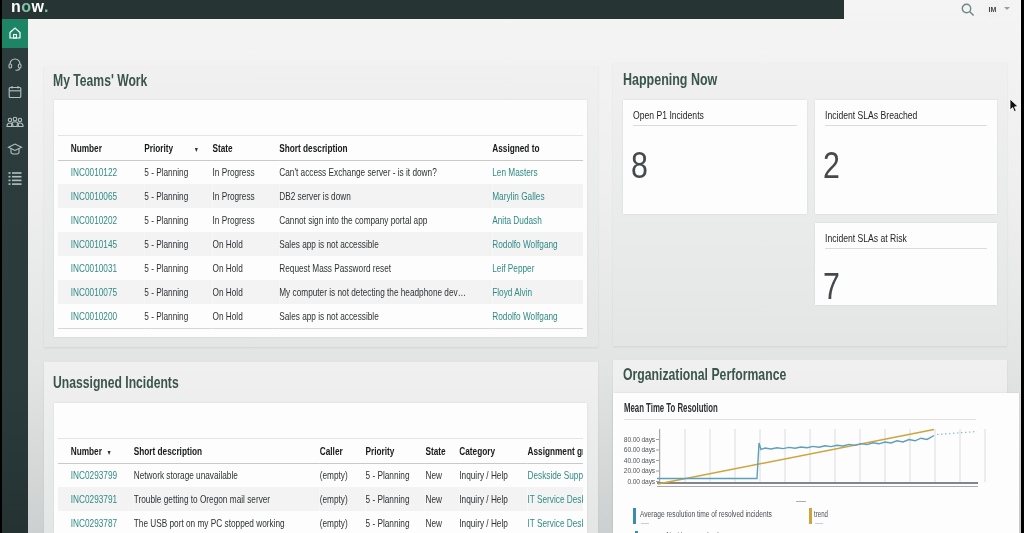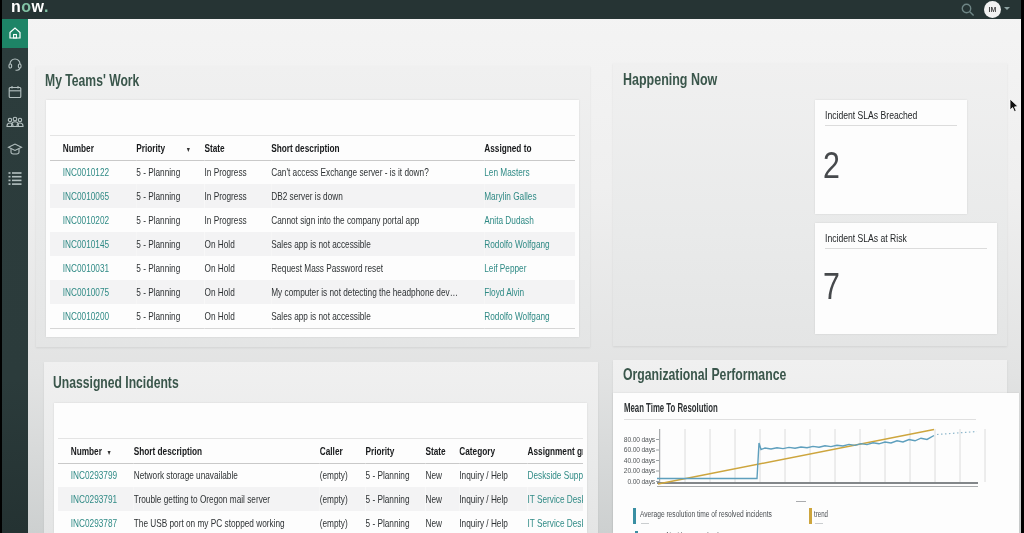--- a/index.html
+++ b/index.html
@@ -1,19 +1,19 @@
 <!DOCTYPE html>
 <html><head>
 <meta charset="utf-8">
 <style>
   * { margin:0; padding:0; box-sizing:border-box; }
   html,body { width:1024px; height:533px; overflow:hidden; background:#000; font-family:"Liberation Sans", sans-serif; }
   #screen { position:absolute; left:2px; top:0; width:1019px; height:533px; overflow:hidden;
     background:linear-gradient(180deg,#f4f4f4 0%,#efefef 35%,#e2e3e3 70%,#cdd0d0 100%); }
-  #topbar { position:absolute; left:0; top:0; width:1019px; height:19px; background:#263434; z-index:5; }
+  #topbar { position:absolute; left:0; top:0; width:842px; height:19px; background:#263434; z-index:5; }
   .logo { position:absolute; left:9px; top:-2px; font-size:16px; font-weight:bold; color:#fff; letter-spacing:0.5px; }
   .logo .o { color:#82c3a5; }
   #sidebar { position:absolute; left:0; top:19px; width:26px; height:514px; background:linear-gradient(180deg,#2c3c3c 0%,#2b3b3b 70%,#243232 100%); z-index:4; }
   #homebox { position:absolute; left:0; top:0; width:26px; height:29px; background:#1d8466; }
   #crumb { position:absolute; left:26px; top:19px; width:993px; height:29px; background:#f7f7f7; border-bottom:1px solid #d5d5d5; z-index:3; }
   #crumb .txt { position:absolute; left:29px; top:8px; font-size:12px; font-weight:bold; color:#33383b; transform:scaleX(0.74); transform-origin:0 0; }
   .panel { position:absolute; background:linear-gradient(180deg,#f0f0f0 0%,#e9eaea 60%,#e4e5e5 100%); box-shadow:0 1px 2px rgba(0,0,0,0.08); }
   .ptitle { position:absolute; left:9px; font-size:16px; font-weight:bold; color:#3a564b; transform:scaleX(0.76); transform-origin:0 50%; white-space:nowrap; }
   .card { position:absolute; background:#fdfdfd; box-shadow:0 0 2px rgba(0,0,0,0.10); }
   
@@ -77,21 +77,21 @@
       <line x1="1.5" y1="6.7" x2="3.5" y2="6.7"></line>
         <line x1="5" y1="6.7" x2="14.5" y2="6.7"></line>
       <line x1="1.5" y1="10.4" x2="3.5" y2="10.4"></line>
         <line x1="5" y1="10.4" x2="14.5" y2="10.4"></line>
       <line x1="1.5" y1="14.1" x2="3.5" y2="14.1"></line>
         <line x1="5" y1="14.1" x2="14.5" y2="14.1"></line>
     </svg>
   </div>
 
 
-  <div class="panel" id="p1" style="left:34px;top:66px;width:554px;height:281px;">
+  <div class="panel" id="p1" style="left:42px;top:66px;width:554px;height:281px;">
     <div class="ptitle" style="top:6px;">My Teams' Work</div>
     <div class="card" style="left:10px;top:34px;width:533px;height:237px;">
       <div style="position:absolute;left:4px;top:35px;width:525px;border-top:1px solid #e4e4e4;"></div>
       <table style="position:absolute;left:4px;top:36px;width:700px;transform:scaleX(0.75);transform-origin:0 0;">
         <colgroup>
             <col style="width:115px">
             <col style="width:91px">
             <col style="width:89px">
             <col style="width:284px">
             <col style="width:121px">
@@ -153,26 +153,31 @@
               <td>Sales app is not accessible</td>
               <td class="lnk">Rodolfo Wolfgang</td>
             </tr>
       </tbody>
         </table>
     </div>
   </div>
 
   <div class="panel" id="p2" style="left:611px;top:63px;width:394px;height:283px;">
     <div class="ptitle" style="left:10px;top:8px;transform:scaleX(0.78);transform-origin:0 50%;">Happening Now</div>
-    <div class="card" style="left:202px;top:37px;width:152px;height:114px;">
+    <div class="card" style="left:10px;top:37px;width:184px;height:114px;">
+      <div class="clabel" style="position:absolute;left:10px;top:9px;">Open P1 Incidents</div>
+      <div class="cline"></div>
+      <div class="num" style="position:absolute;left:8px;top:45px;">8</div>
+    </div>
+    <div class="card" style="left:202px;top:37px;width:182px;height:114px;">
       <div class="clabel" style="position:absolute;left:10px;top:9px;">Incident SLAs Breached</div>
       <div class="cline"></div>
       <div class="num" style="position:absolute;left:8px;top:45px;">2</div>
     </div>
-    <div class="card" style="left:202px;top:160px;width:182px;height:111px;">
+    <div class="card" style="left:202px;top:160px;width:182px;height:82px;">
       <div class="clabel" style="position:absolute;left:10px;top:9px;">Incident SLAs at Risk</div>
       <div class="cline"></div>
       <div class="num" style="position:absolute;left:8px;top:43px;">7</div>
     </div>
   </div>
 
   <div class="panel" id="p3" style="left:42px;top:362px;width:554px;height:171px;">
     <div class="ptitle" style="top:12px;">Unassigned Incidents</div>
     <div class="card" style="left:10px;top:41px;width:533px;height:130px;">
       <div style="position:absolute;left:4px;top:35px;width:525px;border-top:1px solid #e4e4e4;"></div>

